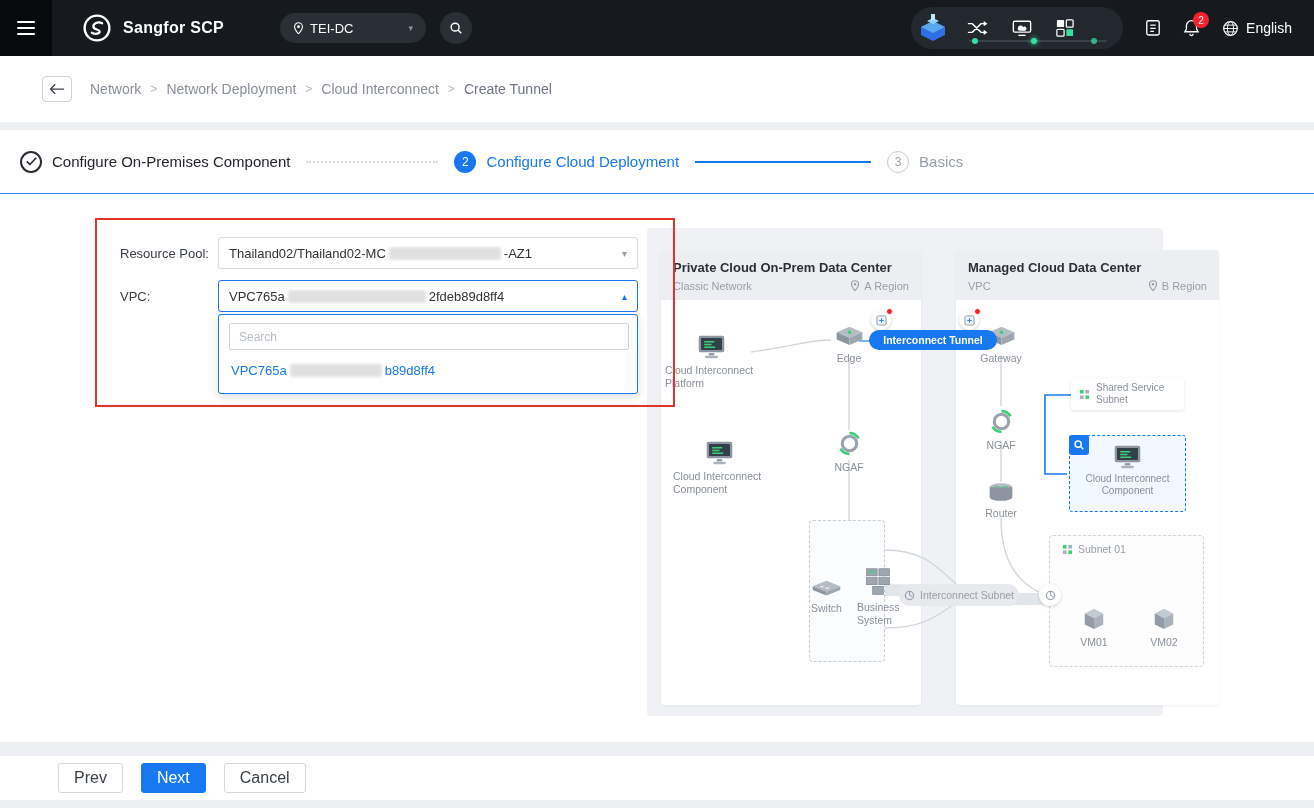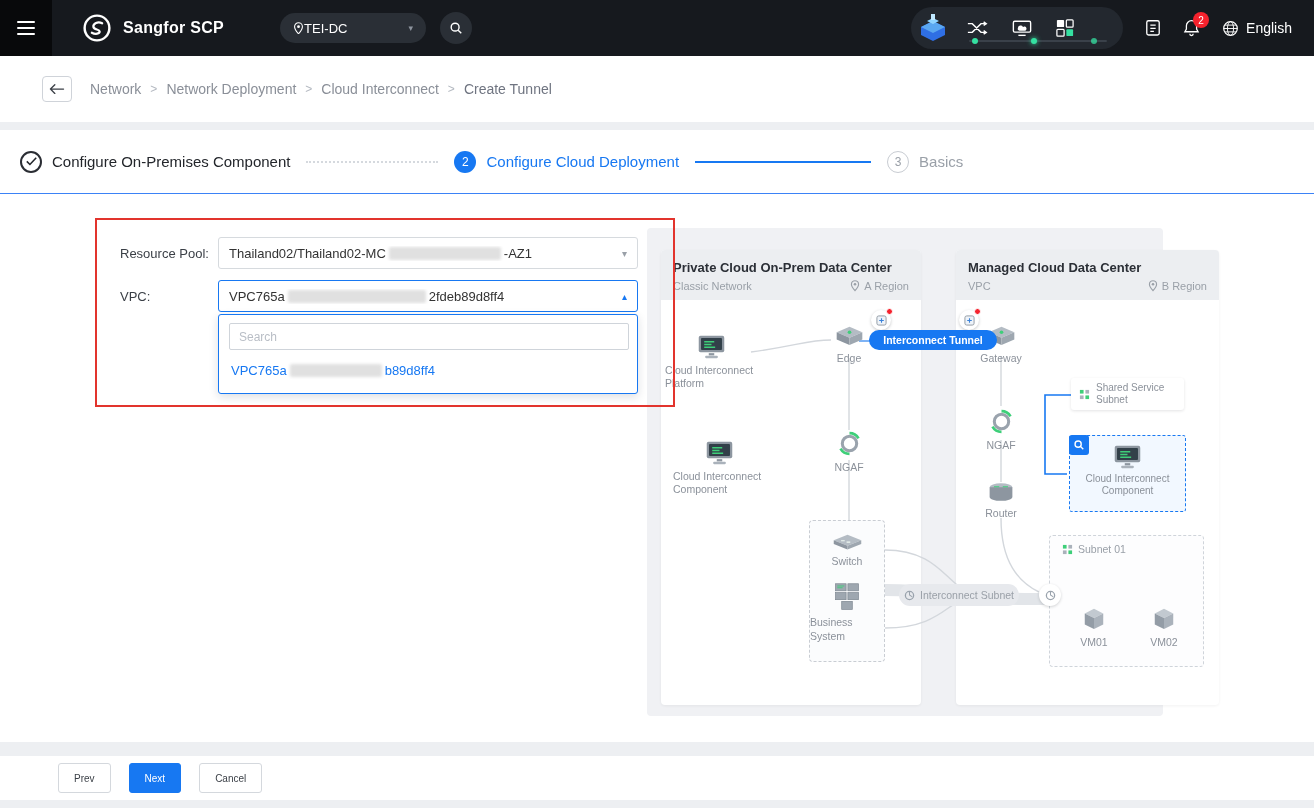--- a/index.html
+++ b/index.html
@@ -7,21 +7,21 @@
 body{background:#edeff2;font-family:"Liberation Sans",sans-serif;overflow:hidden;position:relative;font-size:13px;color:#333}
 i.ic{display:inline-flex;align-items:center;justify-content:center;line-height:0}
 i.ic svg{display:block}
 
 
 .topbar{height:56px;background:#16191e;display:flex;align-items:center;color:#fff;position:relative}
 .burger{width:52px;height:56px;background:#08090b;display:flex;flex-direction:column;justify-content:center;align-items:center;gap:4px;cursor:pointer;flex:none}
 .burger b{display:block;width:18px;height:2px;background:#fff;border-radius:1px}
 .brand{display:flex;align-items:center;gap:11px;margin-left:30px}
 .brand .bname{font-size:16px;font-weight:bold;letter-spacing:.3px}
-.locpill{margin-left:56px;height:30px;min-width:146px;background:#2a2f36;border-radius:15px;display:flex;align-items:center;gap:0;padding:0 13px;font-size:13px;cursor:pointer}
+.locpill{margin-left:56px;height:30px;min-width:146px;background:#2a2f36;border-radius:15px;display:flex;align-items:center;gap:6px;padding:0 13px;font-size:13px;cursor:pointer}
 .locpill .caret{margin-left:auto;color:#8d949e;font-size:9px}
 .searchbtn{width:32px;height:32px;border-radius:50%;background:#2a2f36;margin-left:14px;display:flex;align-items:center;justify-content:center;cursor:pointer}
 .tb-right{margin-left:auto;display:flex;align-items:center;gap:22px;padding-right:22px}
 .toolpill{width:212px;height:42px;background:#23282f;border-radius:21px;position:relative;display:flex;align-items:center;padding-left:56px;gap:24px}
 .toolpill .printer{position:absolute;left:0;top:0}
 .toolpill .slider{position:absolute;left:58px;right:16px;bottom:7px;height:2px;background:#3a414a;border-radius:1px}
 .toolpill .dot{position:absolute;top:-2px;width:6px;height:6px;border-radius:50%;background:#35e0a1}
 .toolpill .dot.d1{left:2%}
 .toolpill .dot.d2{left:45%;box-shadow:0 0 5px #35e0a1}
 .toolpill .dot.d3{left:88%;opacity:.75}
@@ -70,36 +70,36 @@
 .panel{position:absolute;top:22px;width:260px;height:455px;background:#fff;border-radius:4px;box-shadow:0 1px 3px rgba(31,35,41,.06)}
 .panel.pright{left:309px;width:263px}
 .panel.pleft{left:14px}
 .phead{background:#eceef1;border-radius:4px 4px 0 0;padding:10px 12px 8px}
 .ptitle{font-size:13px;font-weight:bold;color:#2b2f36;white-space:nowrap}
 .psub{display:flex;justify-content:space-between;margin-top:5px;font-size:11px;color:#9aa0a8}
 .region{display:flex;align-items:center;gap:4px}
 .wires{position:absolute;left:0;top:0}
 .dnode{position:absolute;display:flex;flex-direction:column;align-items:center;font-size:10.5px;color:#8b919a;text-align:left;line-height:1.25;z-index:2}
 .dnode i.ic{margin-bottom:4px}
-.dashbox{position:absolute;border:1px dashed #c9cdd3;background:#fbfcfd;border-radius:4px;display:flex;flex-direction:column;align-items:center;padding-top:12px;gap:14px;z-index:2}
+.dashbox{position:absolute;border:1px dashed #c9cdd3;background:#fbfcfd;border-radius:4px;display:flex;flex-direction:row;align-items:center;padding-top:12px;gap:14px;z-index:2}
 .dashbox .dnode{position:static}
 .tunnelpill{position:absolute;left:222px;top:102px;width:128px;height:20px;background:#1778f2;border-radius:10px;color:#fff;font-size:10.5px;font-weight:bold;display:flex;align-items:center;justify-content:center;z-index:4;white-space:nowrap}
 .epbadge{position:absolute;width:20px;height:20px;border-radius:50%;background:#fff;box-shadow:0 1px 3px rgba(31,35,41,.25);display:flex;align-items:center;justify-content:center;z-index:4}
 .epbadge .rdot{position:absolute;top:-2px;right:-2px;width:7px;height:7px;border-radius:50%;background:#f5222d;border:1px solid #fff}
 .sharedbox{position:absolute;background:#fff;border-radius:3px;box-shadow:0 1px 3px rgba(31,35,41,.12);display:flex;align-items:center;gap:6px;padding:4px 8px;font-size:10px;color:#8b919a;line-height:1.2;z-index:3}
 .bluebox{position:absolute;border:1px dashed #1778f2;background:#f2f8ff;border-radius:3px;display:flex;flex-direction:column;align-items:center;padding-top:8px;font-size:10px;color:#8b919a;line-height:1.25;text-align:center;z-index:3}
 .magbadge{position:absolute;left:-1px;top:-1px;width:20px;height:20px;background:#1778f2;border-radius:3px;display:flex;align-items:center;justify-content:center}
 .subnetbox{position:absolute;border:1px dashed #cfd4da;background:#fdfdfe;border-radius:4px;z-index:1}
 .chip{position:absolute;left:12px;top:7px;display:flex;align-items:center;gap:5px;font-size:10.5px;color:#9aa0a8}
 .subpill{position:absolute;left:252px;top:356px;width:120px;height:22px;background:#e7e9ed;border-radius:11px;color:#9aa0a8;font-size:10.5px;display:flex;align-items:center;justify-content:center;gap:5px;z-index:4;white-space:nowrap}
 .subbadge{position:absolute;left:392px;top:356px;width:22px;height:22px;border-radius:50%;background:#fff;box-shadow:0 1px 3px rgba(31,35,41,.2);display:flex;align-items:center;justify-content:center;z-index:4}
 
 
 .footbar{margin-top:14px;background:#fff;height:44px;display:flex;align-items:center;padding-left:58px;gap:18px}
-.btn{height:30px;border-radius:3px;font-size:10px;display:inline-flex;align-items:center;padding:0 15px;cursor:pointer;font-family:"Liberation Sans",sans-serif}
+.btn{height:30px;border-radius:3px;font-size:16px;display:inline-flex;align-items:center;padding:0 15px;cursor:pointer;font-family:"Liberation Sans",sans-serif}
 .btn.ghost{border:1px solid #d4d8dd;background:#fff;color:#3a3f46}
 .btn.primary{background:#1778f2;border:1px solid #1778f2;color:#fff}
 </style>
 </head>
 <body>
 
 <div class="topbar">
   <div class="burger">
       <b></b>
       <b></b>

